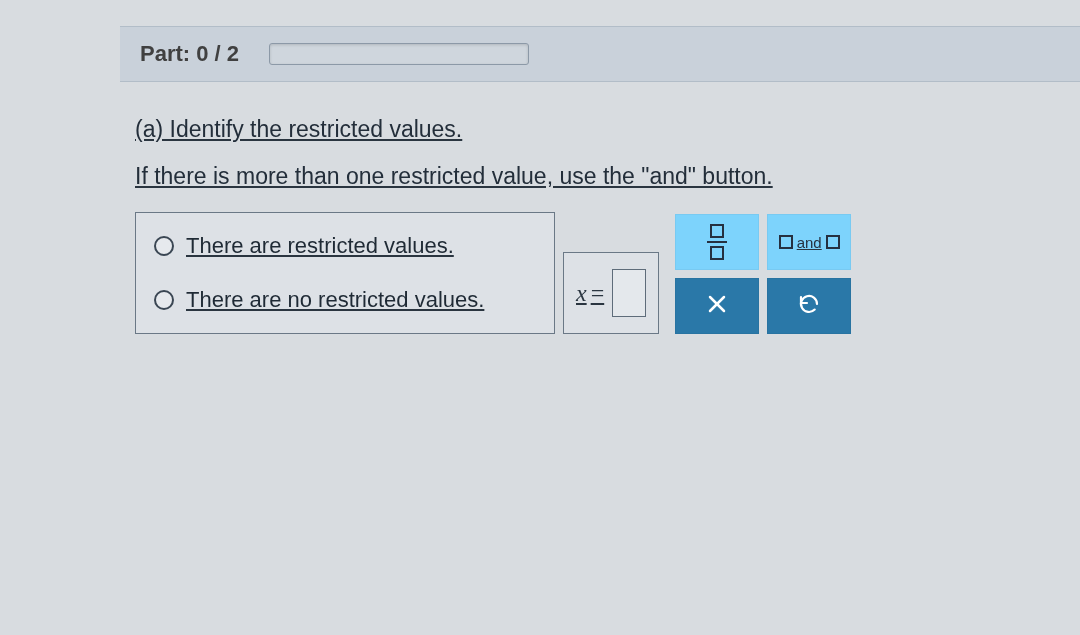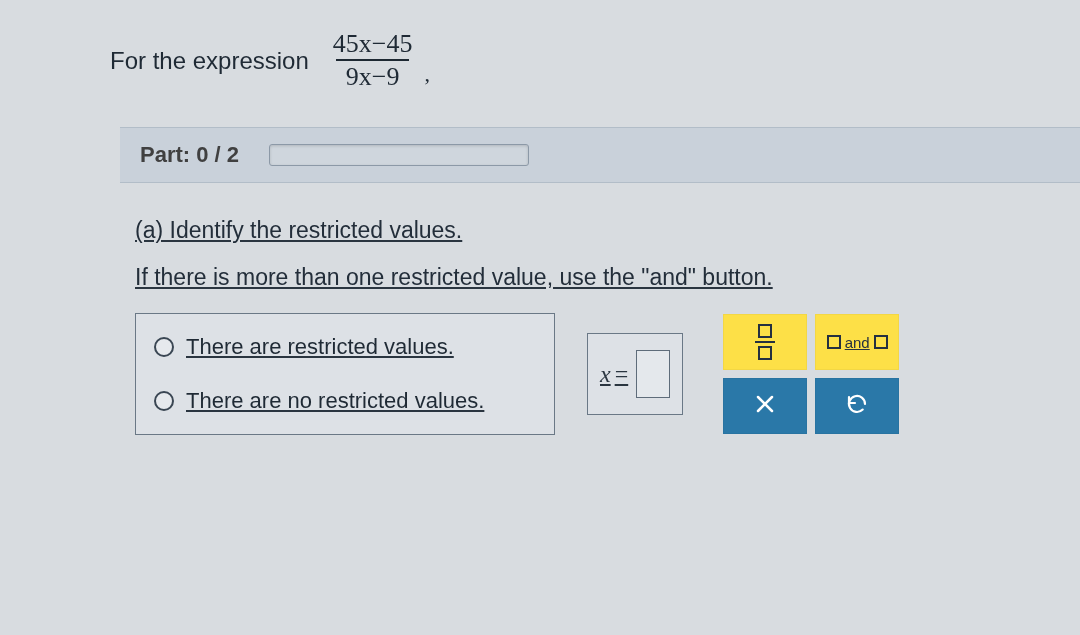--- a/index.html
+++ b/index.html
@@ -79,22 +79,22 @@
       padding: 30px 40px 0 135px;
       text-decoration: underline;
     }
     .qline {
       font-size: 23px;
       color: #232e3a;
       margin-bottom: 20px;
     }
     .answer-row {
       display: flex;
-      align-items: center;
-      gap: 32px;
+      align-items: flex-end;
+      gap: 8px;
       margin-top: 22px;
     }
     .radio-box {
       border: 1px solid #6a7886;
       padding: 14px 18px;
       background: #dde1e6;
       min-width: 420px;
     }
     .radio-option {
       display: flex;
@@ -138,21 +138,21 @@
       display: inline-block;
     }
     .tool-panel {
       display: grid;
       grid-template-columns: 84px 84px;
       grid-template-rows: 56px 56px;
       gap: 8px;
       margin-left: 8px;
     }
     .tool-btn {
-      background: #fde047;
+      background: #7dd3fc;
       border: none;
       display: flex;
       align-items: center;
       justify-content: center;
       color: #253040;
       font-size: 18px;
       cursor: pointer;
       box-shadow: inset 0 0 0 1px rgba(0,0,0,0.04);
     }
     .tool-btn.blue {
@@ -190,28 +190,20 @@
     .x-icon svg, .reset-icon svg {
       width: 24px;
       height: 24px;
     }
   </style>
 </head>
 <body>
 
 <div class="page">
 
-  <div class="expression-row">
-    <span class="expression-text">For the expression</span>
-    <span class="fraction">
-      <span class="num">45x−45</span>
-      <span class="den">9x−9</span>
-    </span>
-    <span class="trailing-comma">,</span>
-  </div>
 
   <div class="band">
     <span>
       <span class="bold">Part: </span><span class="bold">0 / 2</span>
     </span>
     <span class="progress-track"></span>
   </div>
 
 
   <div class="content-area">

